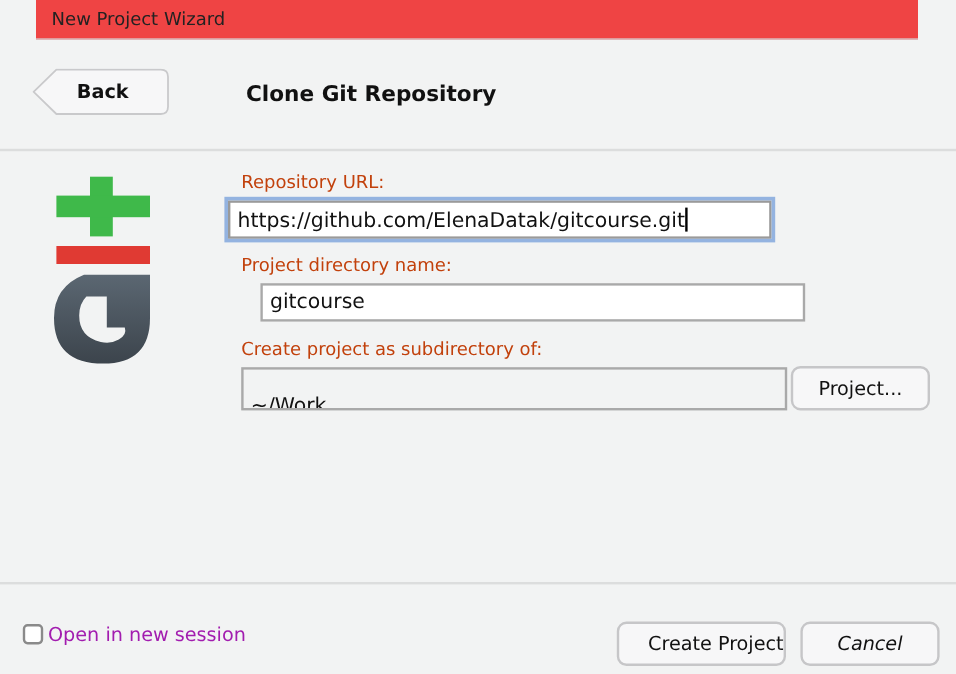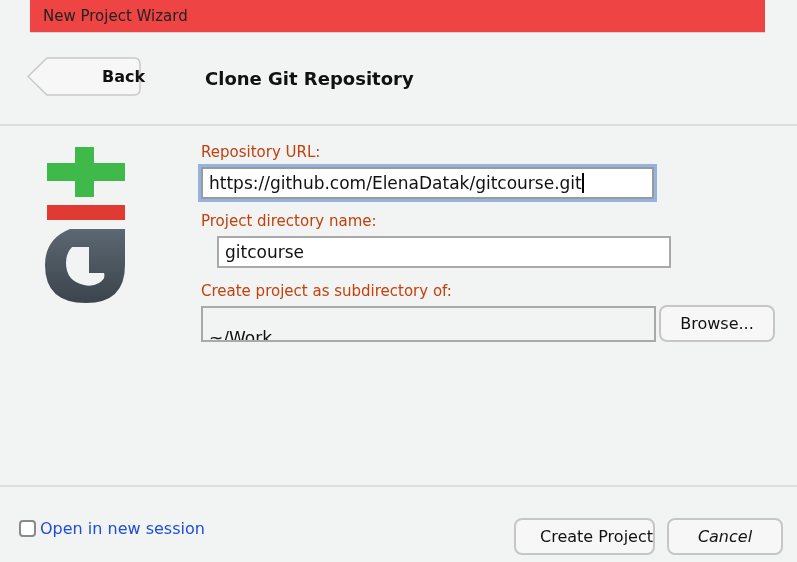--- a/index.html
+++ b/index.html
@@ -22,21 +22,21 @@
     .header {
       position: absolute; left: 0; top: 33px; width: 797px; height: 93px;
       border-bottom: 2px solid #dcdddd; box-sizing: border-box;
     }
     .back-btn {
       position: absolute; left: 27px; top: 57px; width: 114px; height: 39px;
       cursor: pointer;
     }
     .back-btn svg { position: absolute; left: 0; top: 0; }
     .back-btn .label {
-      position: absolute; left: 37px; top: 10px; font-weight: bold; font-size: 16px; color: #111; margin-left: 38px;
+      position: absolute; left: 37px; top: 10px; font-weight: bold; font-size: 16px; color: #111;
     }
     .page-title {
       position: absolute; left: 205px; top: 68px; font-weight: bold; font-size: 18px; color: #111;
     }
     .git-logo { position: absolute; left: 44px; top: 147px; }
     .field-label {
       position: absolute; left: 201px; font-size: 15px; color: #c2410c;
     }
     .text-input {
       position: absolute; box-sizing: border-box; height: 32px;
@@ -59,21 +59,21 @@
       font-size: 16px; color: #111; text-align: center; cursor: pointer;
     }
     .footer-line {
       position: absolute; left: 0; top: 485px; width: 797px; height: 2px; background: #dcdddd;
     }
     .checkbox-wrap { position: absolute; left: 19px; top: 519px; display: flex; align-items: center; cursor: pointer; }
     .checkbox {
       width: 17px; height: 17px; box-sizing: border-box;
       border: 2px solid #8a8a8a; border-radius: 4px; background: #fff;
     }
-    .checkbox-label { margin-left: 4px; font-size: 16px; color: #1d4ed8; }
+    .checkbox-label { margin-left: 4px; font-size: 16px; color: #a21caf; }
   </style>
 </head>
 <body>
 
 <div class="titlebar">
   <span class="title">New Project Wizard</span>
 </div>
 
 <div class="header"></div>
 
@@ -97,28 +97,28 @@
   <rect x="31" y="0" width="19" height="50" fill="#3fb94a"></rect>
   <rect x="3" y="16" width="78" height="18" fill="#3fb94a"></rect>
 
   <rect x="3" y="58" width="78" height="15" fill="#e03a33"></rect>
 
   <path d="M26,82 L81,82 L81,118 Q81,156 42,156 Q1,156 1,118 Q1,92 26,82 Z
            M45,100 L45,126 L60,126 Q62,132 55,136 Q48,140 40,138 Q22,134 22,116 Q22,106 28,100 Z" fill="url(#gg)" fill-rule="evenodd"></path>
 </svg>
 
 <div class="field-label" style="top:143px;">Repository URL:</div>
-<div class="text-input focused" style="left:201px; top:167px; width:453px;"><span>https://github.com/ElenaDatak/gitcourse.git</span><span class="caret"></span></div>
+<div class="text-input focused" style="left:190px; top:167px; width:453px;"><span>https://github.com/ElenaDatak/gitcourse.git</span><span class="caret"></span></div>
 
 <div class="field-label" style="top:212px;">Project directory name:</div>
 <div class="text-input" style="left:201px; top:236px; width:454px;margin-left:16px;"><span>gitcourse</span></div>
 
 <div class="field-label" style="top:282px;">Create project as subdirectory of:</div>
 <div class="text-input readonly" style="left:201px; top:306px; width:455px; height:36px; padding-top:20px;"><span>~/Work</span></div>
-<div class="btn" style="left:659px; top:305px; width:116px; height:37px; line-height:33px;">Browse...</div>
+<div class="btn" style="left:659px; top:305px; width:116px; height:37px; line-height:33px;">Project...</div>
 
 <div class="footer-line"></div>
 
 <div class="checkbox-wrap">
   <div class="checkbox"></div>
   <span class="checkbox-label">Open in new session</span>
 </div>
 
 <div class="btn" style="left:514px; top:518px; width:141px; height:37px; line-height:33px;text-align:right;">Create Project</div>
 <div class="btn" style="left:667px; top:518px; width:116px; height:37px; line-height:33px;font-style:italic;">Cancel</div>

